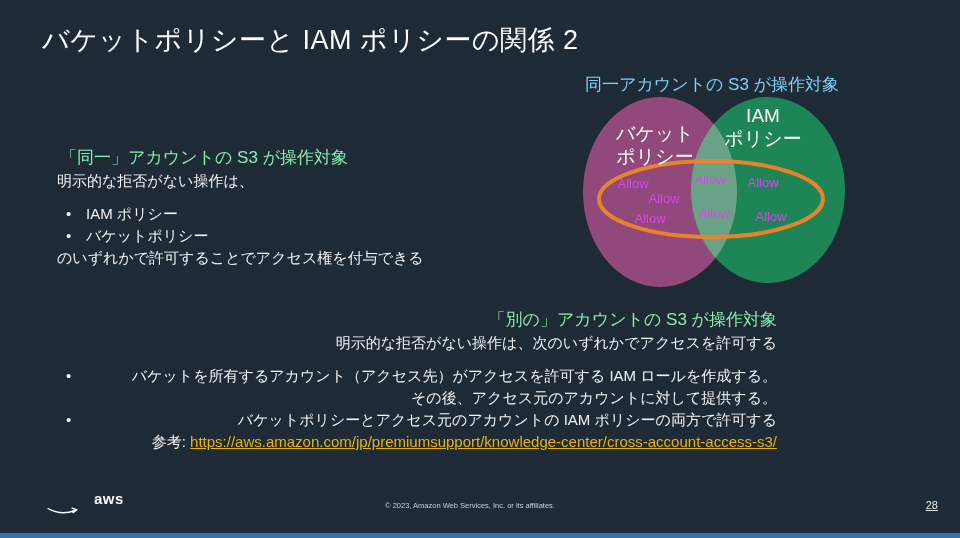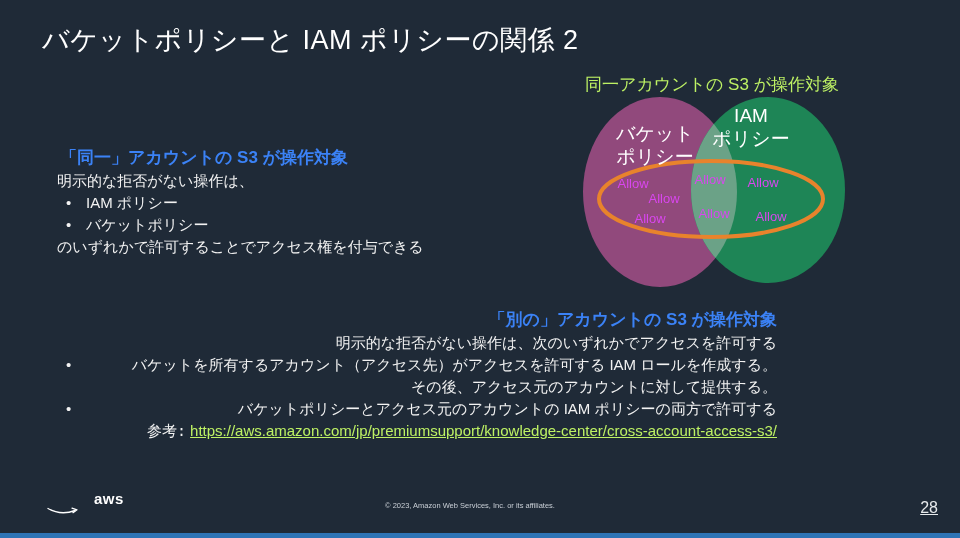--- a/index.html
+++ b/index.html
@@ -3,48 +3,48 @@
 <meta charset="utf-8">
 <style>
   * { margin:0; padding:0; box-sizing:border-box; }
   html,body { width:960px; height:538px; }
   body { font-family:"Liberation Sans","DejaVu Sans",sans-serif; }
   .slide { position:relative; width:960px; height:538px; background:#1F2A37; color:#F2F3F3; overflow:hidden; }
 
   .title { position:absolute; left:42px; top:22px; font-size:27px; font-weight:400; color:#FFFFFF; letter-spacing:0.5px; white-space:nowrap; }
 
   
-  .venn-caption { position:absolute; left:585px; top:73px; font-size:17px; color:#bef264; white-space:nowrap; }
+  .venn-caption { position:absolute; left:585px; top:73px; font-size:17px; color:#7dd3fc; white-space:nowrap; }
   .venn { position:absolute; left:580px; top:90px; width:270px; height:200px; }
   .venn svg { position:absolute; left:0; top:0; }
   .circle-label { position:absolute; text-align:center; font-size:19px; line-height:23px; color:#FFFFFF; width:110px; }
   .circle-label.left  { left:20px;  top:32px; }
-  .circle-label.right { left:116px; top:14px; }
+  .circle-label.right { left:128px; top:14px; }
   .allow { position:absolute; transform:translate(-50%,-50%); font-size:13px; color:#d946ef; white-space:nowrap; }
 
   
   .section { position:absolute; left:57px; font-size:15px; line-height:22px; color:#F2F2F2; }
   .section-same  { top:146px; width:520px; }
   .section-other { top:308px; width:720px;text-align:right; }
-  .sec-heading { color:#3b82f6; font-size:17px; line-height:24px; margin-left:3px; white-space:nowrap;font-weight:bold; }
+  .sec-heading { color:#86efac; font-size:17px; line-height:24px; margin-left:3px; white-space:nowrap; }
   .sec-line { white-space:nowrap; }
-  ul.bullets { list-style:none; }
+  ul.bullets { list-style:none;margin-top:11px; }
   ul.bullets li { position:relative; padding-left:29px; white-space:nowrap; }
   ul.bullets li::before { content:"\2022"; position:absolute; left:9px; top:0; color:#F2F2F2; }
   .bullet-cont { white-space:nowrap; }
   .ref-line { white-space:nowrap; }
-  .ref-label { color:#F2F2F2;font-family:Liberation Mono, monospace; }
-  .ref-link { color:#bef264; text-decoration:underline; }
+  .ref-label { color:#F2F2F2; }
+  .ref-link { color:#eab308; text-decoration:underline; }
 
   
   .aws-logo { position:absolute; left:47px; top:492px; width:34px; }
   .aws-logo .aws-text { font-size:15px; font-weight:700; color:#FFFFFF; letter-spacing:0.5px; line-height:14px; display:block;margin-left:47px; }
   .aws-logo svg { display:block; margin-top:1px; }
   .copyright { position:absolute; left:0; top:501px; width:940px; text-align:center; font-size:7.5px; color:#C9CFD6; }
-  .page-number { position:absolute; right:22px; top:499px; font-size:16px; color:#E7EAEC; text-decoration:underline; }
+  .page-number { position:absolute; right:22px; top:499px; font-size:11px; color:#E7EAEC; text-decoration:underline; }
 
   .bottom-bar { position:absolute; left:0; bottom:0; width:960px; height:5px; background:#2E74B5; }
 </style>
 </head>
 <body>
 
 <div class="slide">
 
   <h1 class="title">バケットポリシーと IAM ポリシーの関係 2</h1>
 

